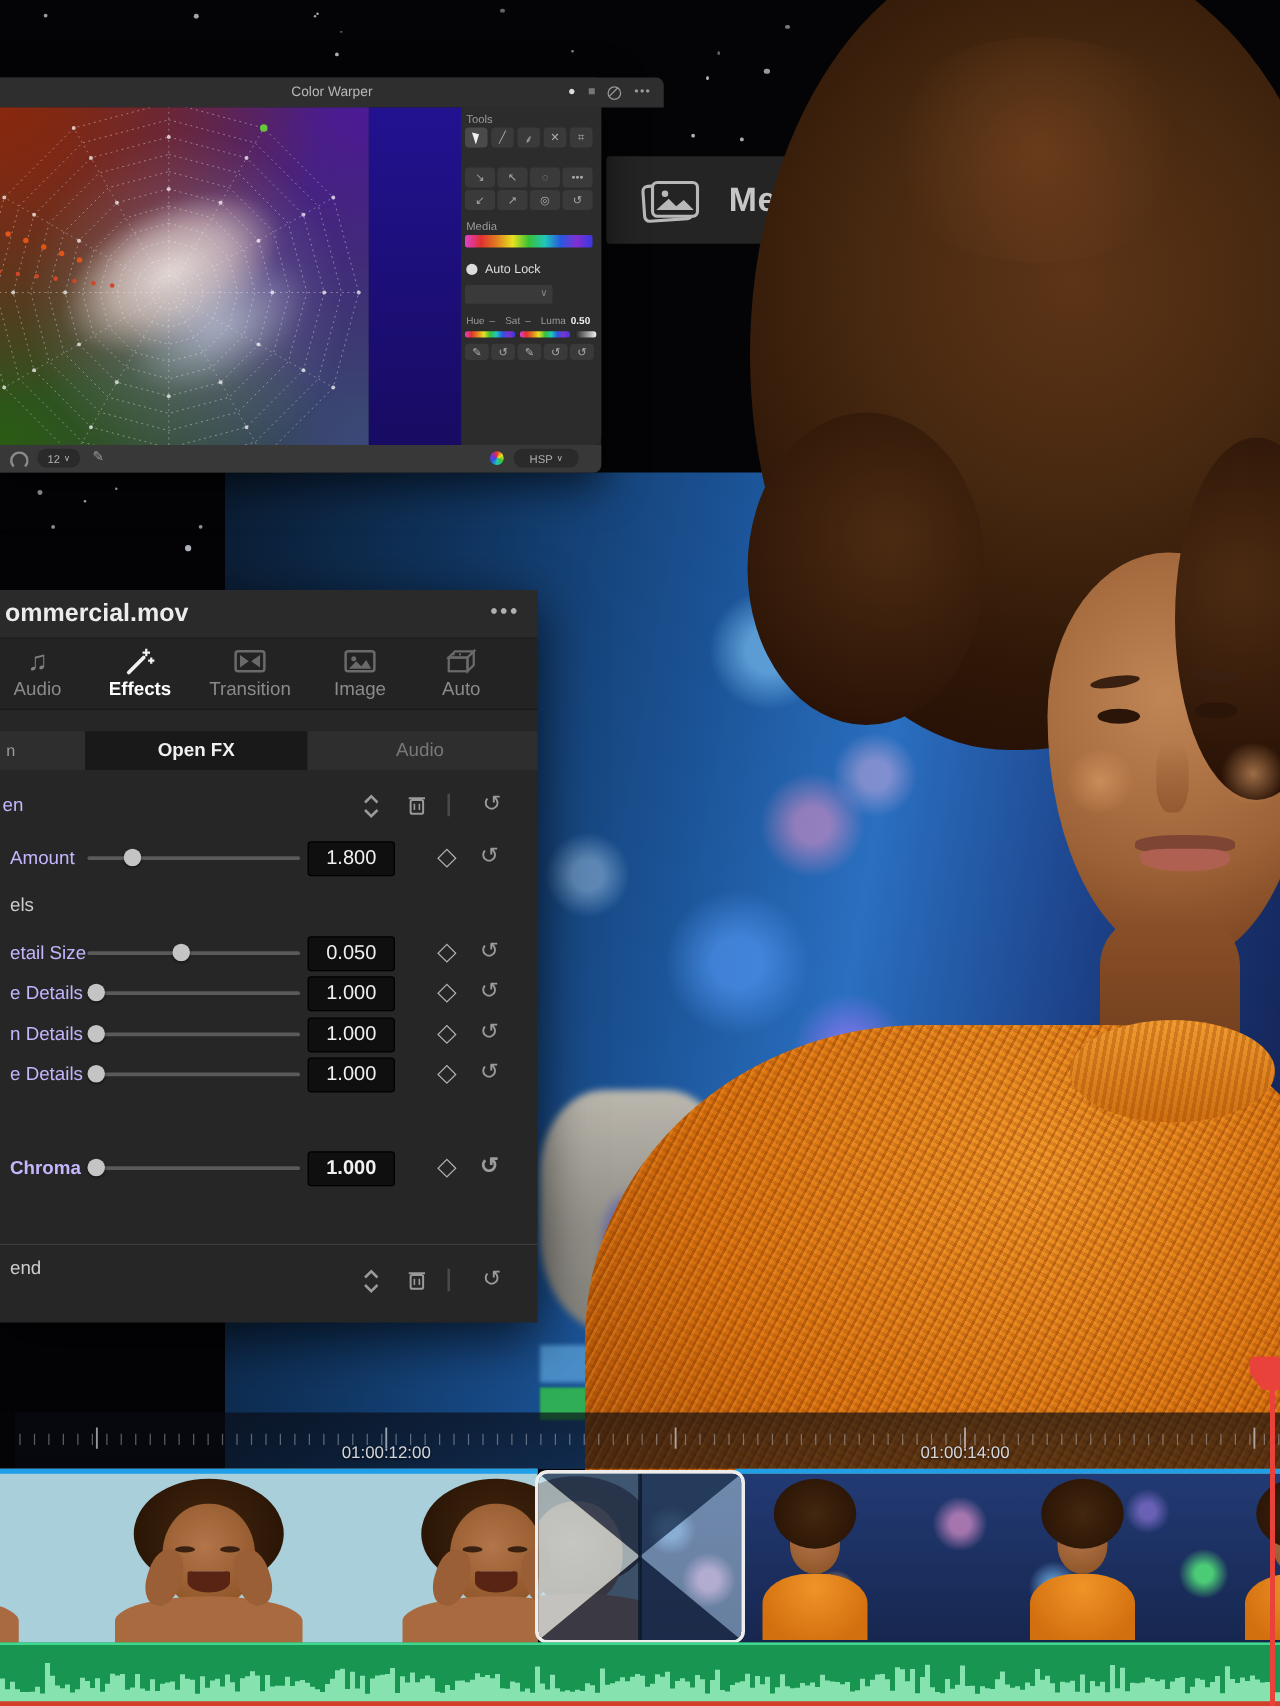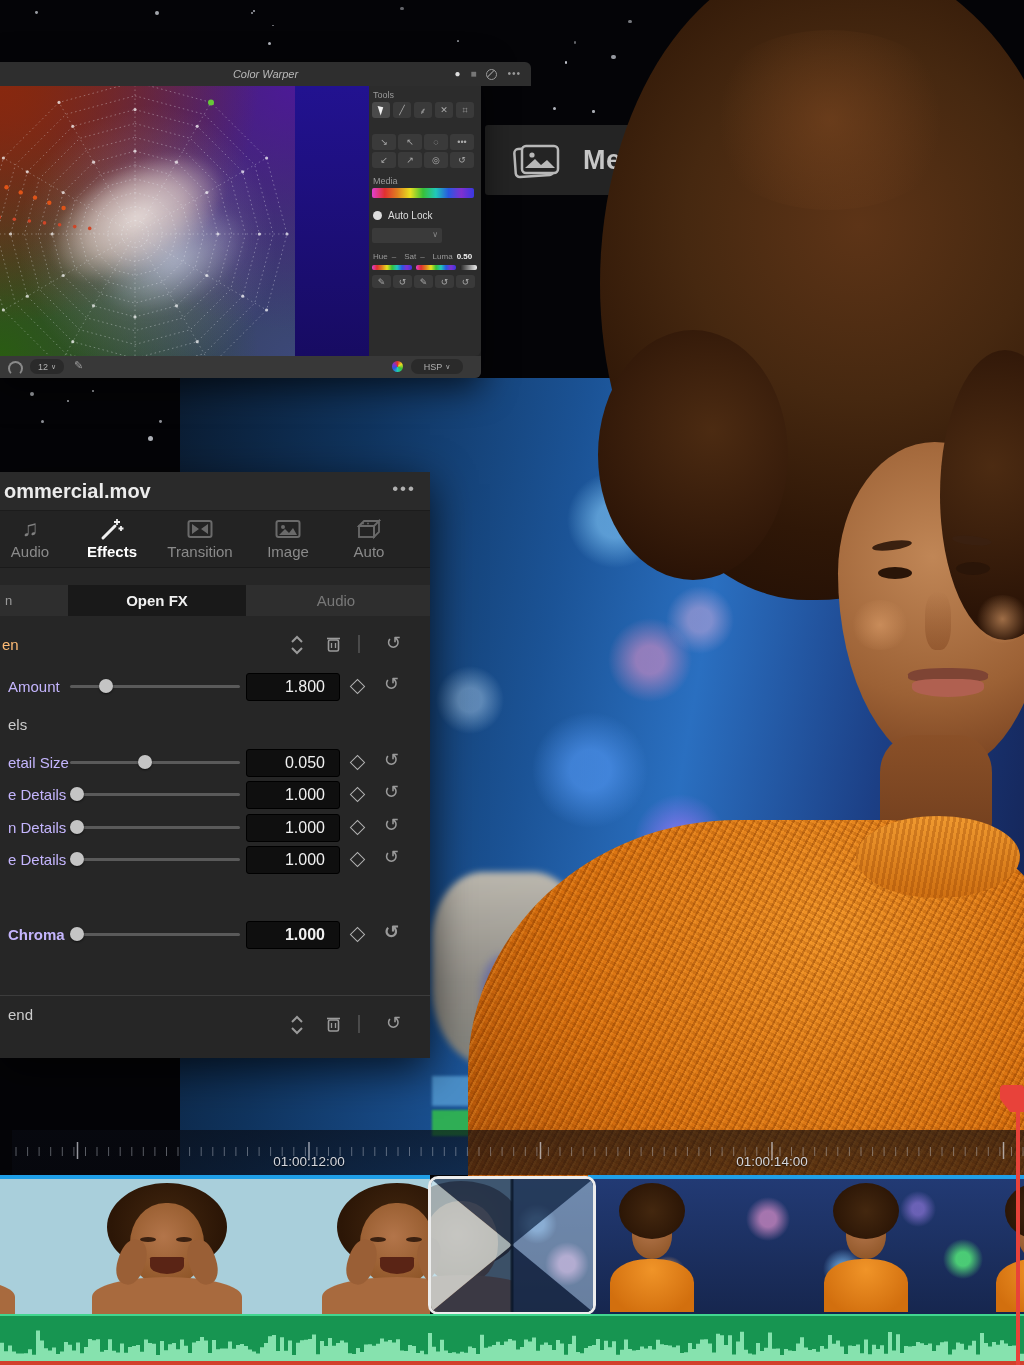--- a/index.html
+++ b/index.html
@@ -49,21 +49,21 @@
       repeating-linear-gradient(118deg,rgba(120,50,0,.30) 0 2px,rgba(255,170,60,.22) 2px 4px,rgba(0,0,0,0) 4px 7px),
       repeating-linear-gradient(28deg,rgba(150,70,0,.28) 0 3px,rgba(0,0,0,0) 3px 6px),
       radial-gradient(circle at 60% 30%,#f09428,#d8700f 60%,#b4560a 95%);
     border-radius:45% 30% 0 0/70% 45% 0 0;}
   .collar{left:856px;top:816px;width:164px;height:82px;
     background:repeating-linear-gradient(100deg,rgba(140,60,0,.3) 0 3px,rgba(0,0,0,0) 3px 6px),linear-gradient(180deg,#f09a30,#cf7012);
     border-radius:50%;}
 
   
   .cw{left:0;top:62px;width:481px;height:316px;background:#262626;box-shadow:0 10px 34px rgba(0,0,0,.65);border-radius:0 6px 6px 0;}
-  .cw-titlebar{left:0;top:0;width:531px;height:24px;background:#2e2e2e;border-radius:0 6px 0 0;font-style:italic;}
+  .cw-titlebar{left:0;top:0;width:531px;height:24px;background:#2e2e2e;border-radius:0 6px 0 0;}
   .cw-title{width:100%;text-align:center;line-height:24px;font-size:11px;color:#b8b8b8;}
   .cw-ticon{color:#999;font-size:10px;line-height:24px;}
   .slashcircle{width:9px;height:9px;border:1.2px solid #999;border-radius:50%;position:relative;top:6px;}
   .slashcircle::after{content:"";position:absolute;left:-1px;top:3px;width:10px;height:1.2px;background:#999;transform:rotate(-45deg);}
   .cw-wheelarea{left:0;top:24px;width:369px;height:270px;background:#111;}
   .cw-quads{left:0;top:0;width:295px;height:270px;
     background:
       radial-gradient(ellipse at 50% 58%,rgba(225,215,230,.30),rgba(0,0,0,0) 62%),
       radial-gradient(at 0% 0%,#88280f 0%,rgba(136,40,15,0) 62%),
       radial-gradient(at 100% 0%,#4c1a96 0%,rgba(76,26,150,0) 64%),
@@ -96,27 +96,27 @@
   .tabbar{left:0;top:39px;width:430px;height:56px;background:#232323;border-bottom:1px solid #1a1a1a;}
   .tab{position:absolute;top:4px;width:84px;height:52px;text-align:center;}
   .tab .ticon{height:28px;display:flex;align-items:center;justify-content:center;}
   .tab .tlabel{font-size:15px;color:#8a8a8a;}
   .tab.active .tlabel{color:#fff;font-weight:700;}
   .tab-underline{position:absolute;left:32px;top:94px;width:80px;height:3px;background:#e8491f;}
   .subtabs{left:0;top:113px;width:430px;height:31px;background:#2e2e2e;}
   .subtab-left{position:absolute;left:5px;top:0;line-height:31px;font-size:13px;color:#9a9a9a;}
   .subtab-openfx{position:absolute;left:68px;top:0;width:178px;height:31px;background:#191919;color:#f0f0f0;font-size:15px;font-weight:700;text-align:center;line-height:31px;}
   .subtab-audio{position:absolute;left:246px;top:0;width:180px;height:31px;color:#787878;font-size:15px;text-align:center;line-height:31px;}
-  .sec-title{color:#fdba74;font-size:15px;}
+  .sec-title{color:#c4b5fd;font-size:15px;}
   .hicon{position:absolute;color:#9a9a9a;}
   .srow{position:absolute;left:0;width:430px;height:30px;}
   .srow .slabel{position:absolute;left:8px;top:6px;font-size:15px;color:#c4b5fd;}
   .track{position:absolute;left:70px;top:13px;width:170px;height:3px;background:#5a5a5a;border-radius:2px;}
   .knob{position:absolute;top:-6px;width:14px;height:14px;border-radius:50%;background:#c4c4c4;box-shadow:0 1px 2px rgba(0,0,0,.6);}
-  .vbox{position:absolute;left:246px;top:1px;width:68px;height:26px;background:#0f0f0f;border:1px solid #000;border-radius:3px;color:#f0f0f0;font-size:16px;text-align:center;line-height:26px;padding-left:24px;}
+  .vbox{position:absolute;left:246px;top:1px;width:68px;height:26px;background:#0f0f0f;border:1px solid #000;border-radius:3px;color:#f0f0f0;font-size:16px;text-align:center;line-height:26px;}
   .diamond{position:absolute;left:352px;top:9px;width:9px;height:9px;border:1.5px solid #b0b0b0;background:#262626;transform:rotate(45deg);}
   .reseti{position:absolute;left:384px;top:1px;font-size:18px;color:#9a9a9a;}
   .glabel{position:absolute;left:8px;font-size:15px;color:#cccccc;}
   .divline{position:absolute;left:0;width:430px;height:1px;background:#3c3c3c;}
 
   
   .ruler{left:0;top:1130px;width:1024px;height:45px;background:linear-gradient(180deg,rgba(8,10,18,.66),rgba(8,10,18,.56));margin-left:12px;}
   .tcode{position:absolute;top:24px;font-size:13.5px;color:#d4d6dc;transform:translateX(-50%);text-shadow:0 1px 2px rgba(0,0,0,.8);}
   .vtrack{left:0;top:1175px;width:1024px;height:137px;}
   .clipL{position:absolute;left:0;top:0;width:430px;height:137px;background:#a9cfdb;border-top:4px solid #1f9fe8;border-bottom:4px solid #1f9fe8;overflow:hidden;}

